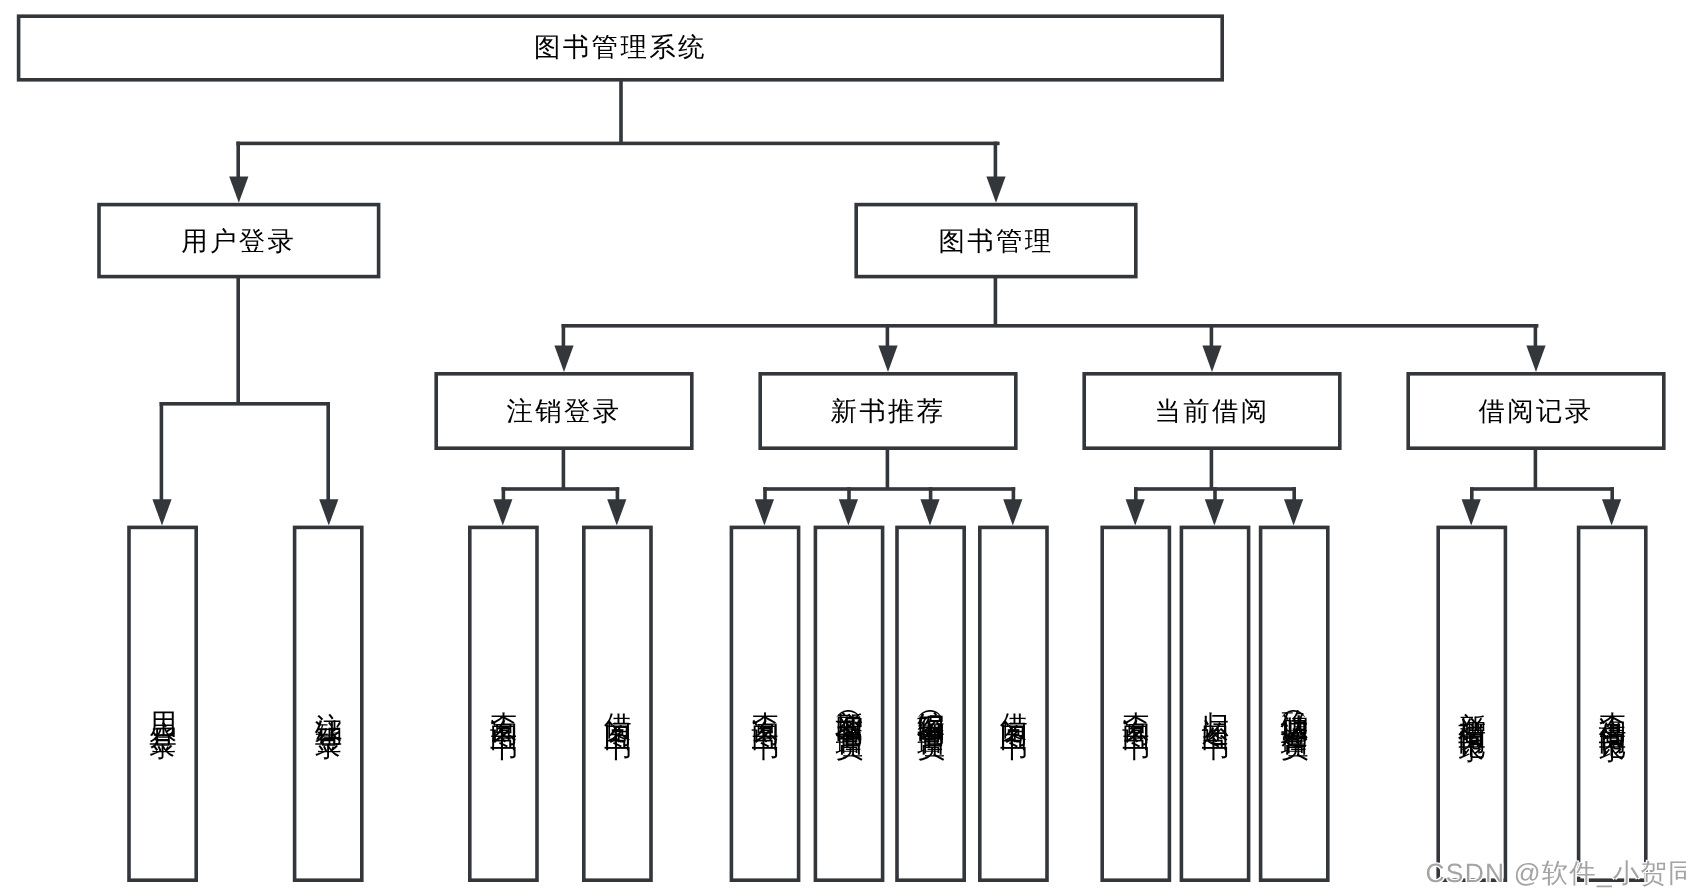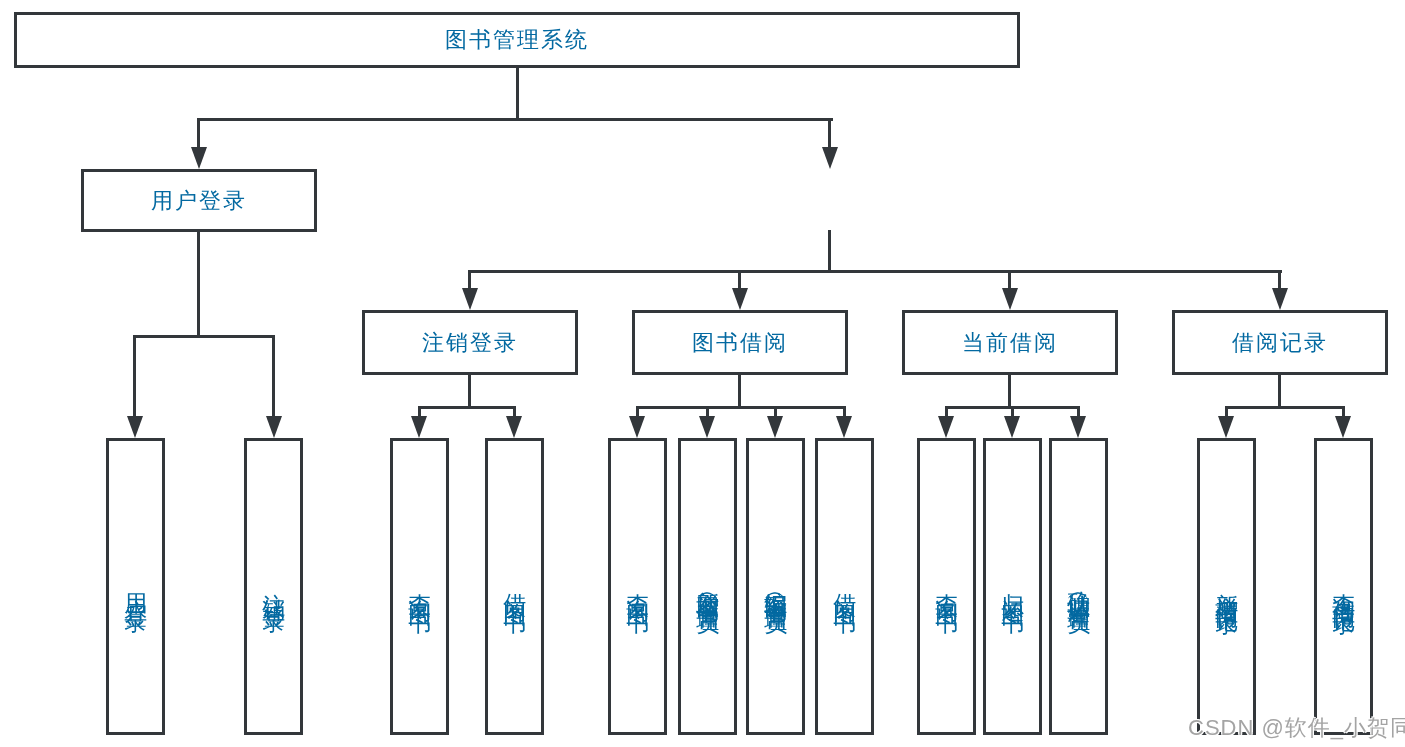--- a/index.html
+++ b/index.html
@@ -12,21 +12,21 @@
     overflow: hidden;
   }
   .box {
     position: absolute;
     box-sizing: border-box;
     border: 3px solid #33373b;
     background: #ffffff;
     display: flex;
     align-items: center;
     justify-content: center;
-    color: #0369a1;
+    color: #000000;
   }
   .h-label {
     font-size: 22px;
     letter-spacing: 2px;
     white-space: nowrap;
   }
   .v-label {
     writing-mode: vertical-lr;
     text-orientation: mixed;
     font-size: 23px;
@@ -70,20 +70,23 @@
   <div class="line" style="left:516px; top:66px; width:3px; height:54px;"></div>
   <div class="line" style="left:197px; top:118px; width:636px; height:3px;"></div>
   <div class="line" style="left:197px; top:118px; width:3px; height:32px;"></div>
   <div class="arrow" style="left:191px; top:147px;"></div>
   <div class="line" style="left:828px; top:118px; width:3px; height:32px;"></div>
   <div class="arrow" style="left:822px; top:147px;"></div>
 
   <div class="box" style="left:81px; top:169px; width:236px; height:63px;">
     <span class="h-label">用户登录</span>
   </div>
+  <div class="box" style="left:712px; top:169px; width:236px; height:63px;">
+    <span class="h-label">图书管理</span>
+  </div>
 
   <div class="line" style="left:197px; top:230px; width:3px; height:107px;"></div>
   <div class="line" style="left:133px; top:335px; width:142px; height:3px;"></div>
   <div class="line" style="left:133px; top:335px; width:3px; height:83px;"></div>
   <div class="arrow" style="left:127px; top:416px;"></div>
   <div class="line" style="left:272px; top:335px; width:3px; height:83px;"></div>
   <div class="arrow" style="left:266px; top:416px;"></div>
 
   <div class="line" style="left:828px; top:230px; width:3px; height:42px;"></div>
   <div class="line" style="left:468px; top:270px; width:814px; height:3px;"></div>
@@ -93,21 +96,21 @@
   <div class="arrow" style="left:732px; top:288px;"></div>
   <div class="line" style="left:1008px; top:270px; width:3px; height:20px;"></div>
   <div class="arrow" style="left:1002px; top:288px;"></div>
   <div class="line" style="left:1278px; top:270px; width:3px; height:20px;"></div>
   <div class="arrow" style="left:1272px; top:288px;"></div>
 
   <div class="box" style="left:362px; top:310px; width:216px; height:65px;">
     <span class="h-label">注销登录</span>
   </div>
   <div class="box" style="left:632px; top:310px; width:216px; height:65px;">
-    <span class="h-label">图书借阅</span>
+    <span class="h-label">新书推荐</span>
   </div>
   <div class="box" style="left:902px; top:310px; width:216px; height:65px;">
     <span class="h-label">当前借阅</span>
   </div>
   <div class="box" style="left:1172px; top:310px; width:216px; height:65px;">
     <span class="h-label">借阅记录</span>
   </div>
 
   <div class="line" style="left:468px; top:373px; width:3px; height:35px;"></div>
   <div class="line" style="left:418px; top:406px; width:98px; height:3px;"></div>

